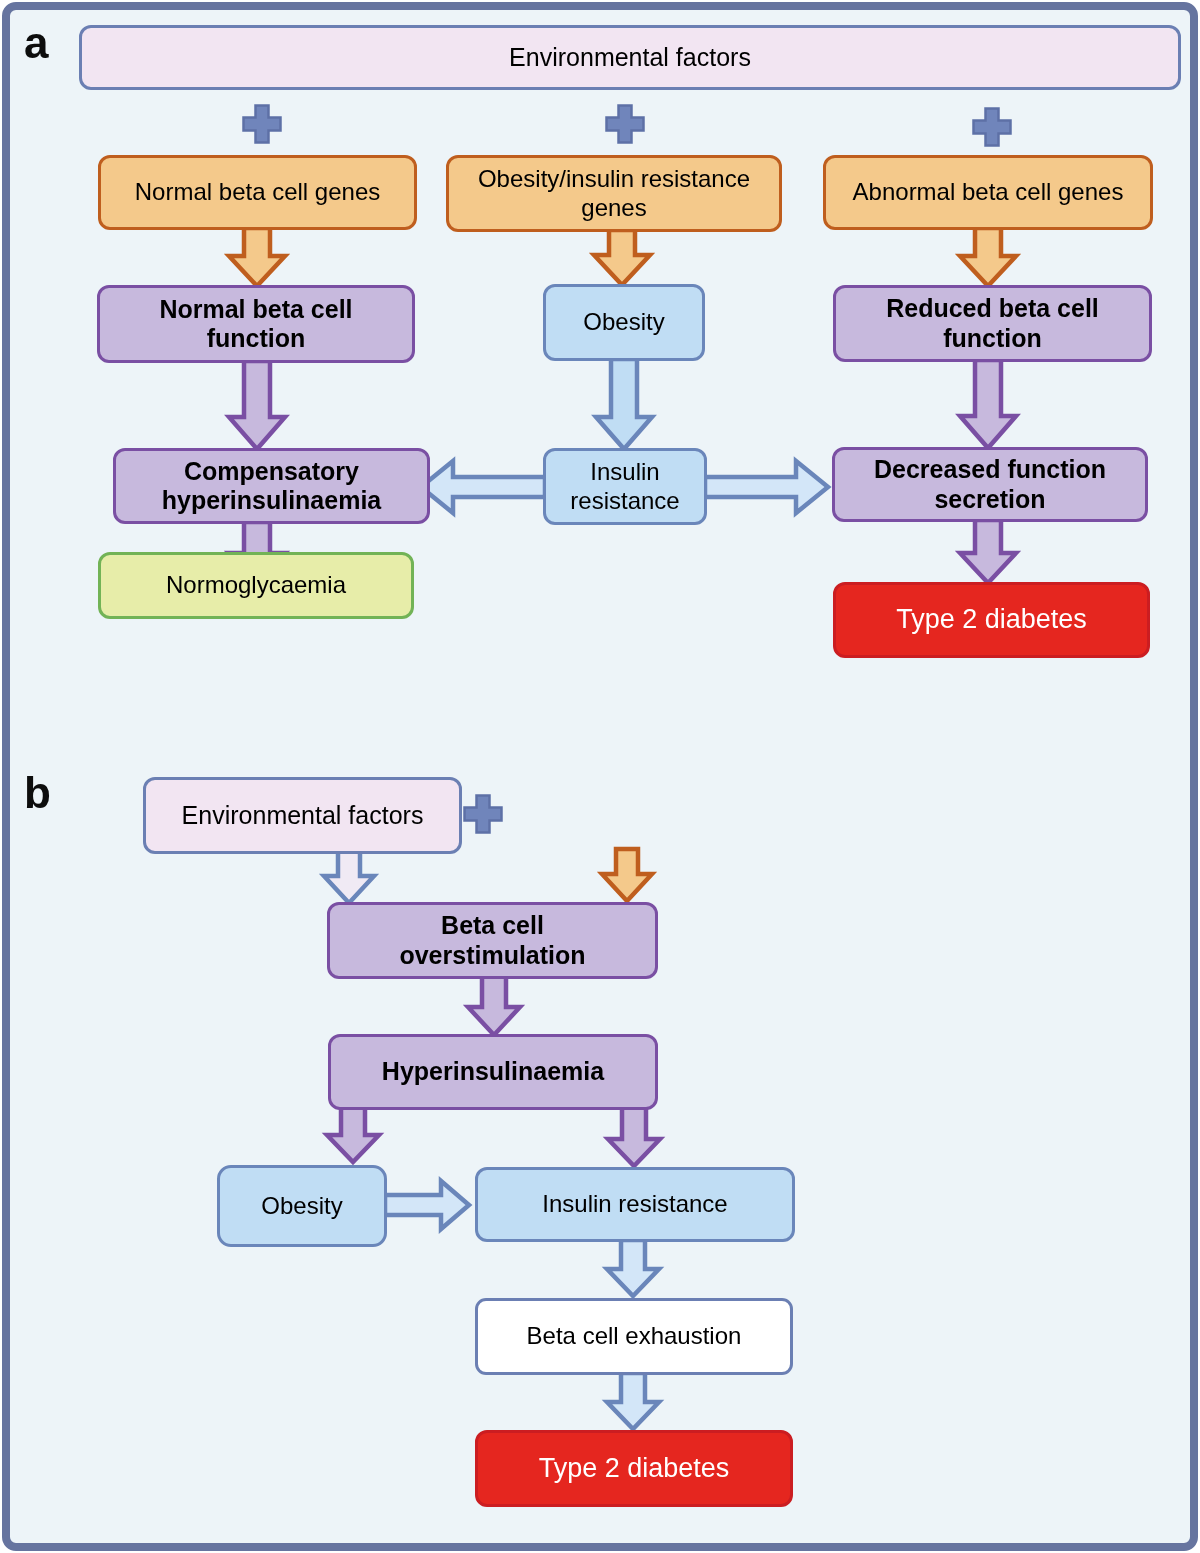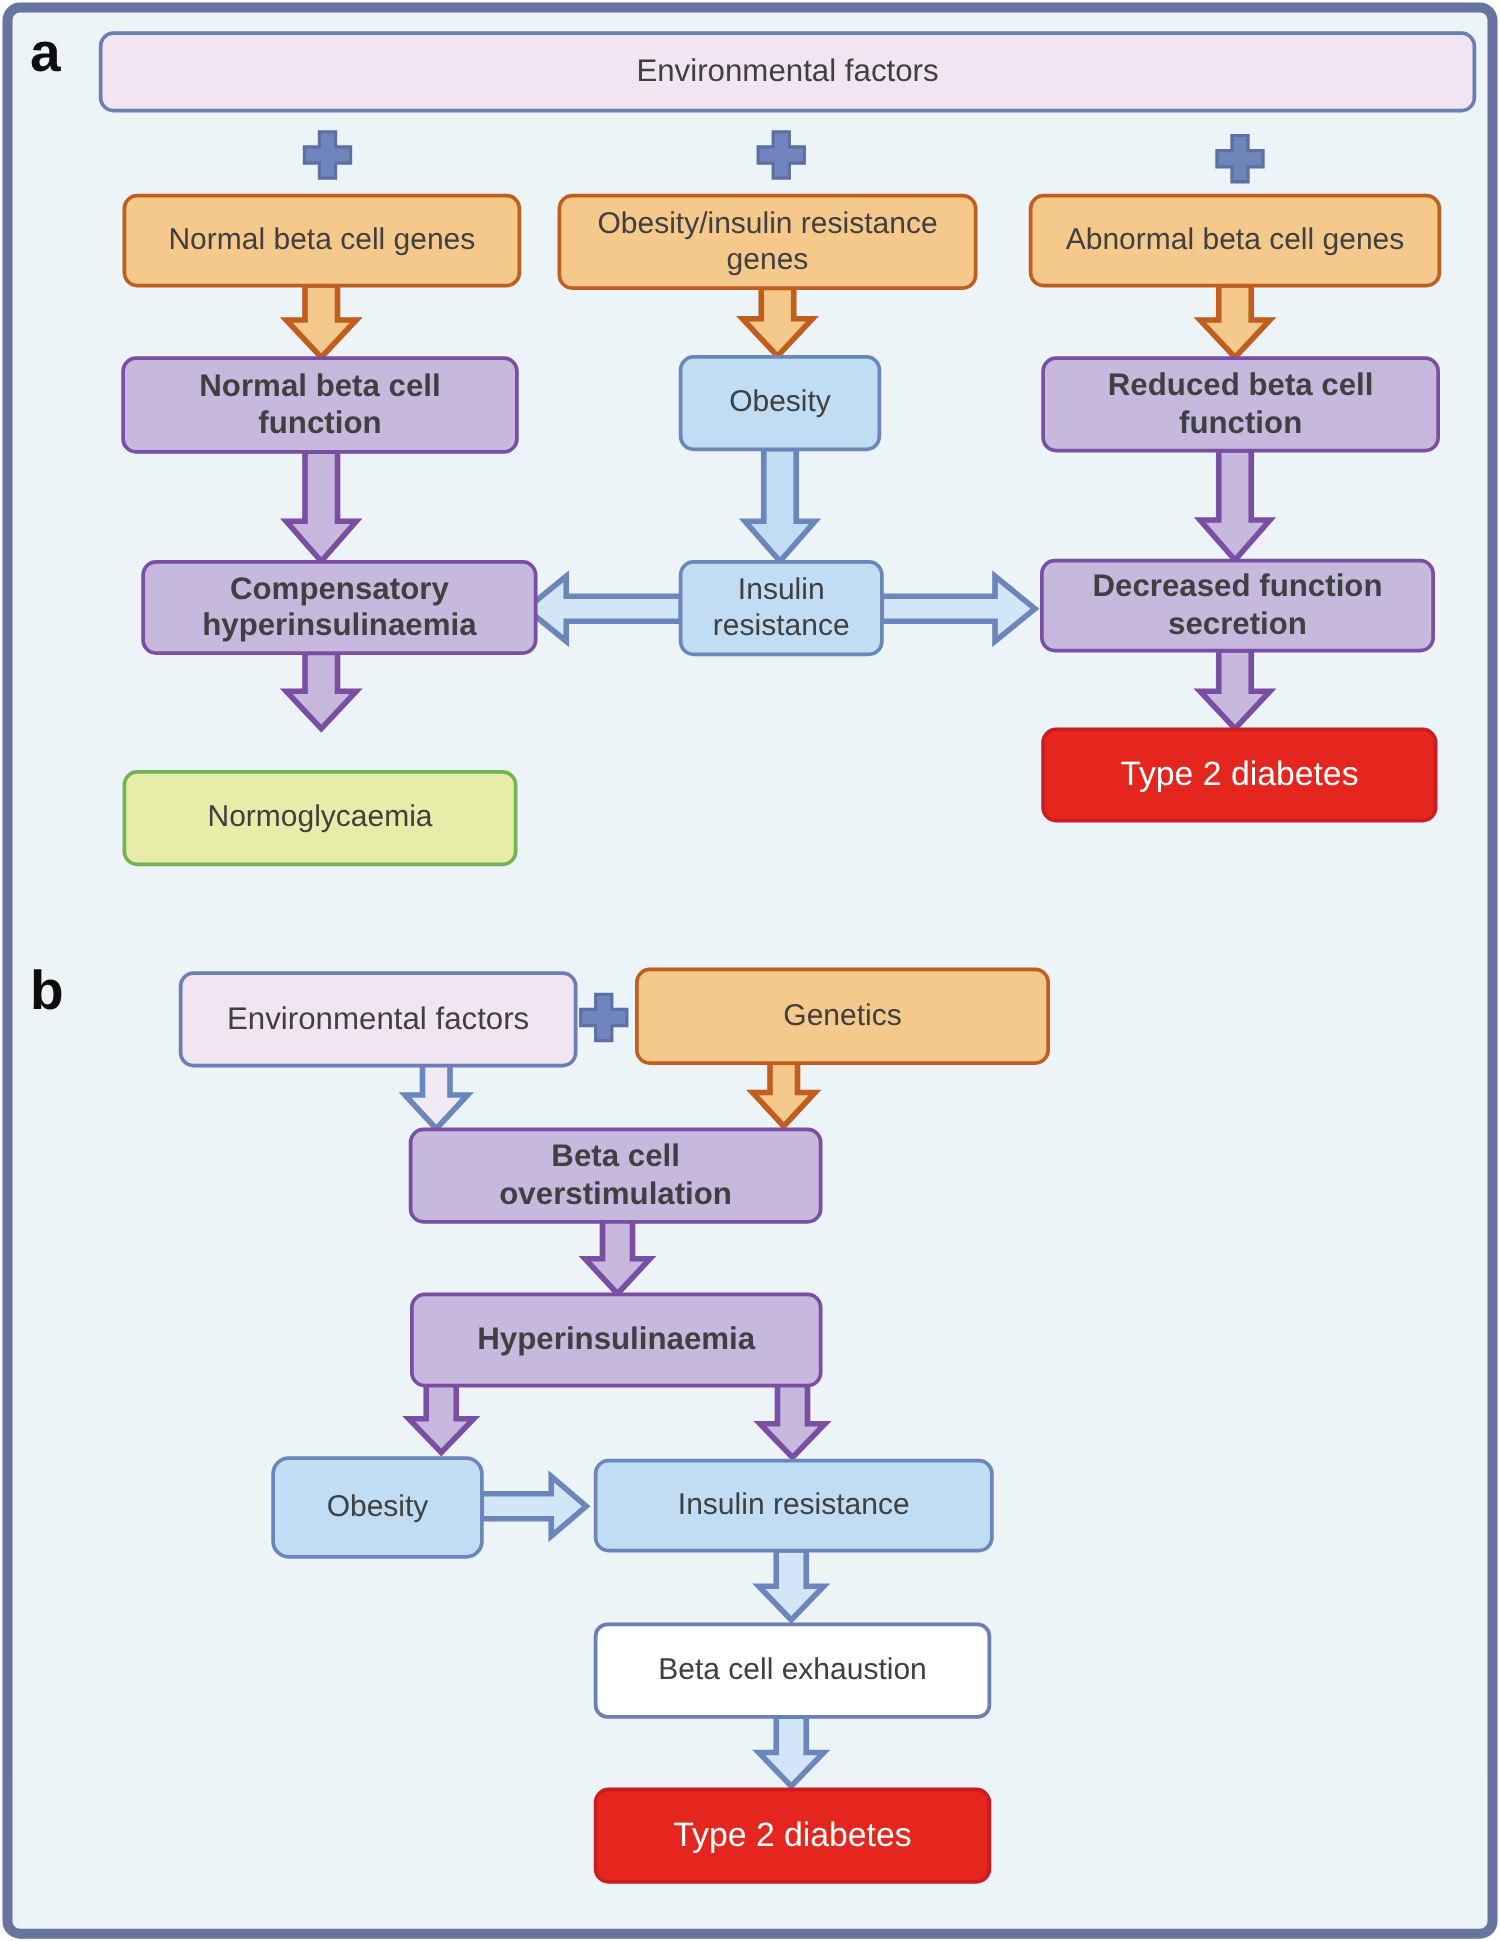--- a/index.html
+++ b/index.html
@@ -3,21 +3,21 @@
 <meta charset="utf-8">
 <style>
   html,body{margin:0;padding:0;background:#ffffff;}
   .canvas{position:relative;width:1200px;height:1553px;background:#ffffff;
           font-family:"Liberation Sans","DejaVu Sans",sans-serif;overflow:hidden;}
   .panel{position:absolute;left:2px;top:2px;width:1180px;height:1533px;
          border:8px solid var(--panel_border);border-radius:14px;
          background:var(--panel_bg);}
   .overlay{position:absolute;left:0;top:0;width:1200px;height:1553px;pointer-events:none;}
   .node{position:absolute;display:flex;align-items:center;justify-content:center;
-        text-align:center;white-space:pre-line;line-height:1.18;color:#404040;
+        text-align:center;white-space:pre-line;line-height:1.18;color:#000000;
         font-size:24px;border-radius:12px;box-sizing:border-box;padding:4px 8px;}
   .bold{font-weight:bold;font-size:25px;}
   .env{background:var(--env_fill);border:3px solid var(--env_border);font-size:25px;}
   .orange{background:var(--orange_fill);border:3px solid var(--orange_border);}
   .purple{background:var(--purple_fill);border:3.5px solid var(--purple_border);}
   .blue{background:var(--blue_fill);border:3px solid var(--blue_border);font-size:24px;}
   .green{background:var(--green_fill);border:3px solid var(--green_border);}
   .red{background:var(--red_fill);border:3px solid var(--red_border);color:#ffffff;font-size:27px;}
   .white{background:#ffffff;border:3px solid var(--env_border);}
   .panel-label{position:absolute;font-weight:bold;font-size:44px;color:#0d0d0d;}
@@ -68,27 +68,26 @@
   <div class="node purple bold" style="left:833px;top:285px;width:319px;height:77px;">Reduced beta cell
 function</div>
 
   <div class="node purple bold" style="left:100px;top:448px;width:317px;height:76px;margin-left:13px;">Compensatory
 hyperinsulinaemia</div>
   <div class="node blue" style="left:543px;top:448px;width:164px;height:77px;">Insulin
 resistance</div>
   <div class="node purple bold" style="left:832px;top:447px;width:316px;height:75px;">Decreased function
 secretion</div>
 
-  <div class="node green" style="left:98px;top:616px;width:316px;height:77px;">Normoglycaemia</div>
+  <div class="node green" style="left:98px;top:552px;width:316px;height:67px;">Normoglycaemia</div>
   <div class="node red" style="left:833px;top:582px;width:317px;height:76px;">Type 2 diabetes</div>
 
   <div class="panel-label" style="left:24px;top:768px;">b</div>
 
   <div class="node env" style="left:143px;top:777px;width:319px;height:77px;">Environmental factors</div>
-  <div class="node orange" style="left:508px;top:774px;width:332px;height:78px;">Genetics</div>
 
   <div class="node purple bold" style="left:327px;top:902px;width:331px;height:77px;">Beta cell
 overstimulation</div>
   <div class="node purple bold" style="left:328px;top:1034px;width:330px;height:76px;">Hyperinsulinaemia</div>
 
   <div class="node blue" style="left:217px;top:1165px;width:170px;height:82px;border-radius:14px;">Obesity</div>
   <div class="node blue" style="left:475px;top:1167px;width:320px;height:75px;">Insulin resistance</div>
 
   <div class="node white" style="left:475px;top:1298px;width:318px;height:77px;border-radius:11px;">Beta cell exhaustion</div>
   <div class="node red" style="left:475px;top:1430px;width:318px;height:77px;">Type 2 diabetes</div>

